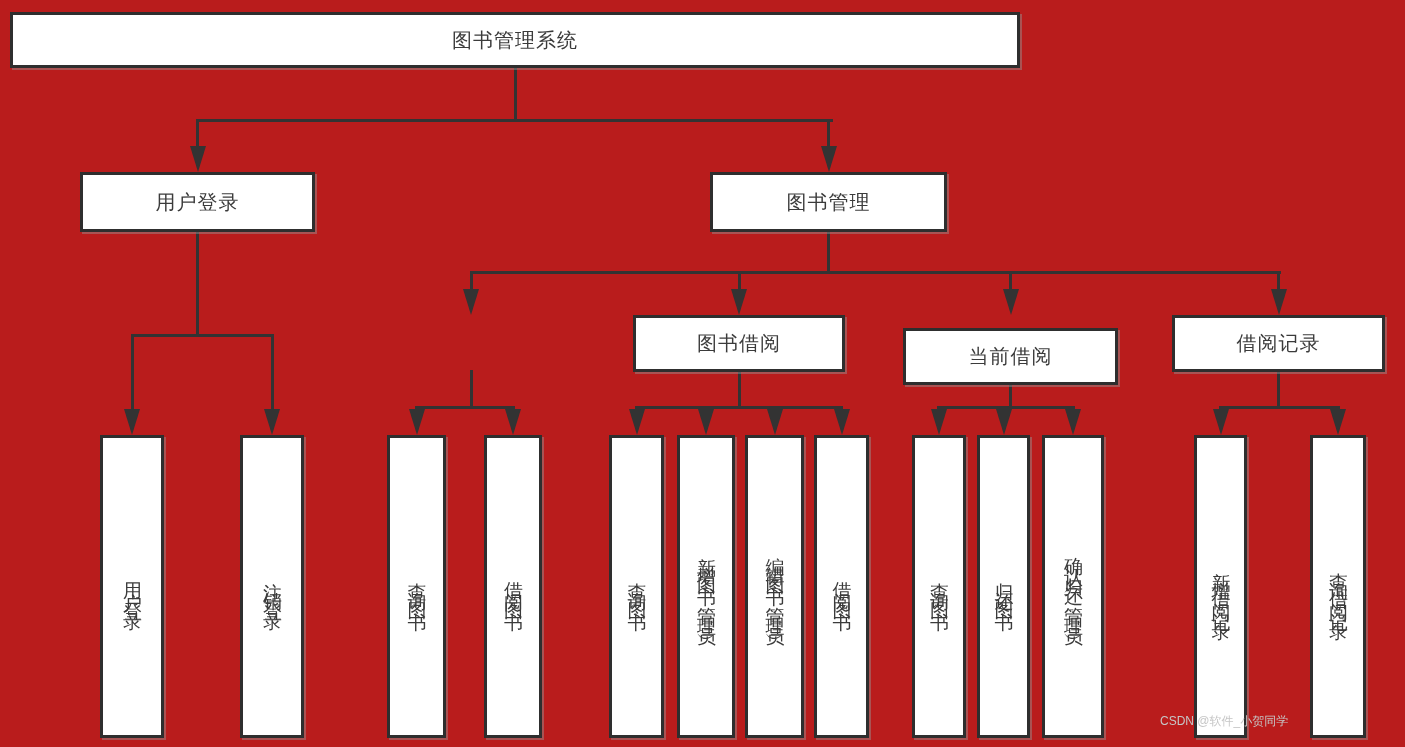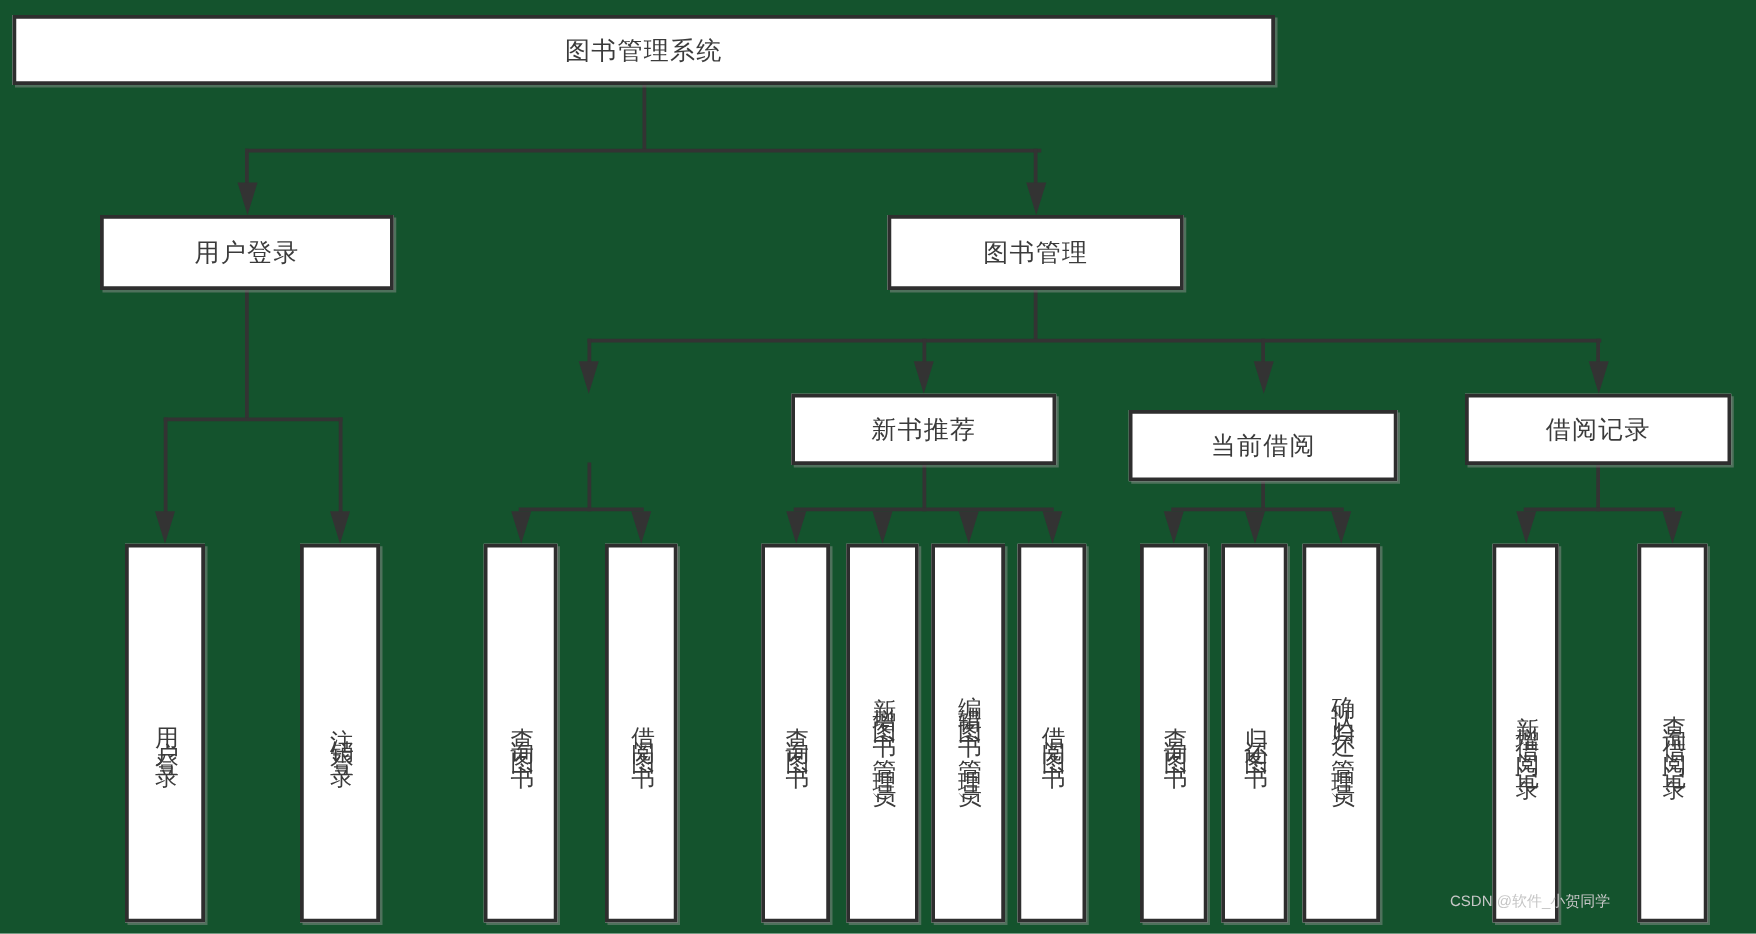--- a/index.html
+++ b/index.html
@@ -1,18 +1,18 @@
 <!DOCTYPE html>
 <html><head>
 <meta charset="utf-8">
 <style>
   html,body { margin:0; padding:0; background:#ffffff; }
   .canvas {
     position:relative; width:1405px; height:747px; overflow:hidden;
-    background:#14532d;
+    background:#b91c1c;
     font-family:"Liberation Sans","DejaVu Sans",sans-serif;
   }
   .node {
     position:absolute; background:#ffffff;
     border:3px solid #2e2e2e; box-sizing:border-box;
     display:flex; align-items:center; justify-content:center;
     box-shadow:2px 2px 0 rgba(150,150,150,0.45);
     z-index:2;
   }
   .hlabel {
@@ -91,21 +91,21 @@
   </div>
 
   <div class="node" style="left:80px;top:172px;width:235px;height:60px;">
     <span class="hlabel">用户登录</span>
   </div>
   <div class="node" style="left:710px;top:172px;width:237px;height:60px;">
     <span class="hlabel">图书管理</span>
   </div>
 
   <div class="node" style="left:633px;top:315px;width:212px;height:57px;">
-    <span class="hlabel">新书推荐</span>
+    <span class="hlabel">图书借阅</span>
   </div>
   <div class="node" style="left:903px;top:328px;width:215px;height:57px;">
     <span class="hlabel">当前借阅</span>
   </div>
   <div class="node" style="left:1172px;top:315px;width:213px;height:57px;align-items:center;">
     <span class="hlabel">借阅记录</span>
   </div>
 
   <div class="node leaf" style="left:100px;top:435px;width:64px;height:303px;">
     <span class="vlabel">用户登录</span>

